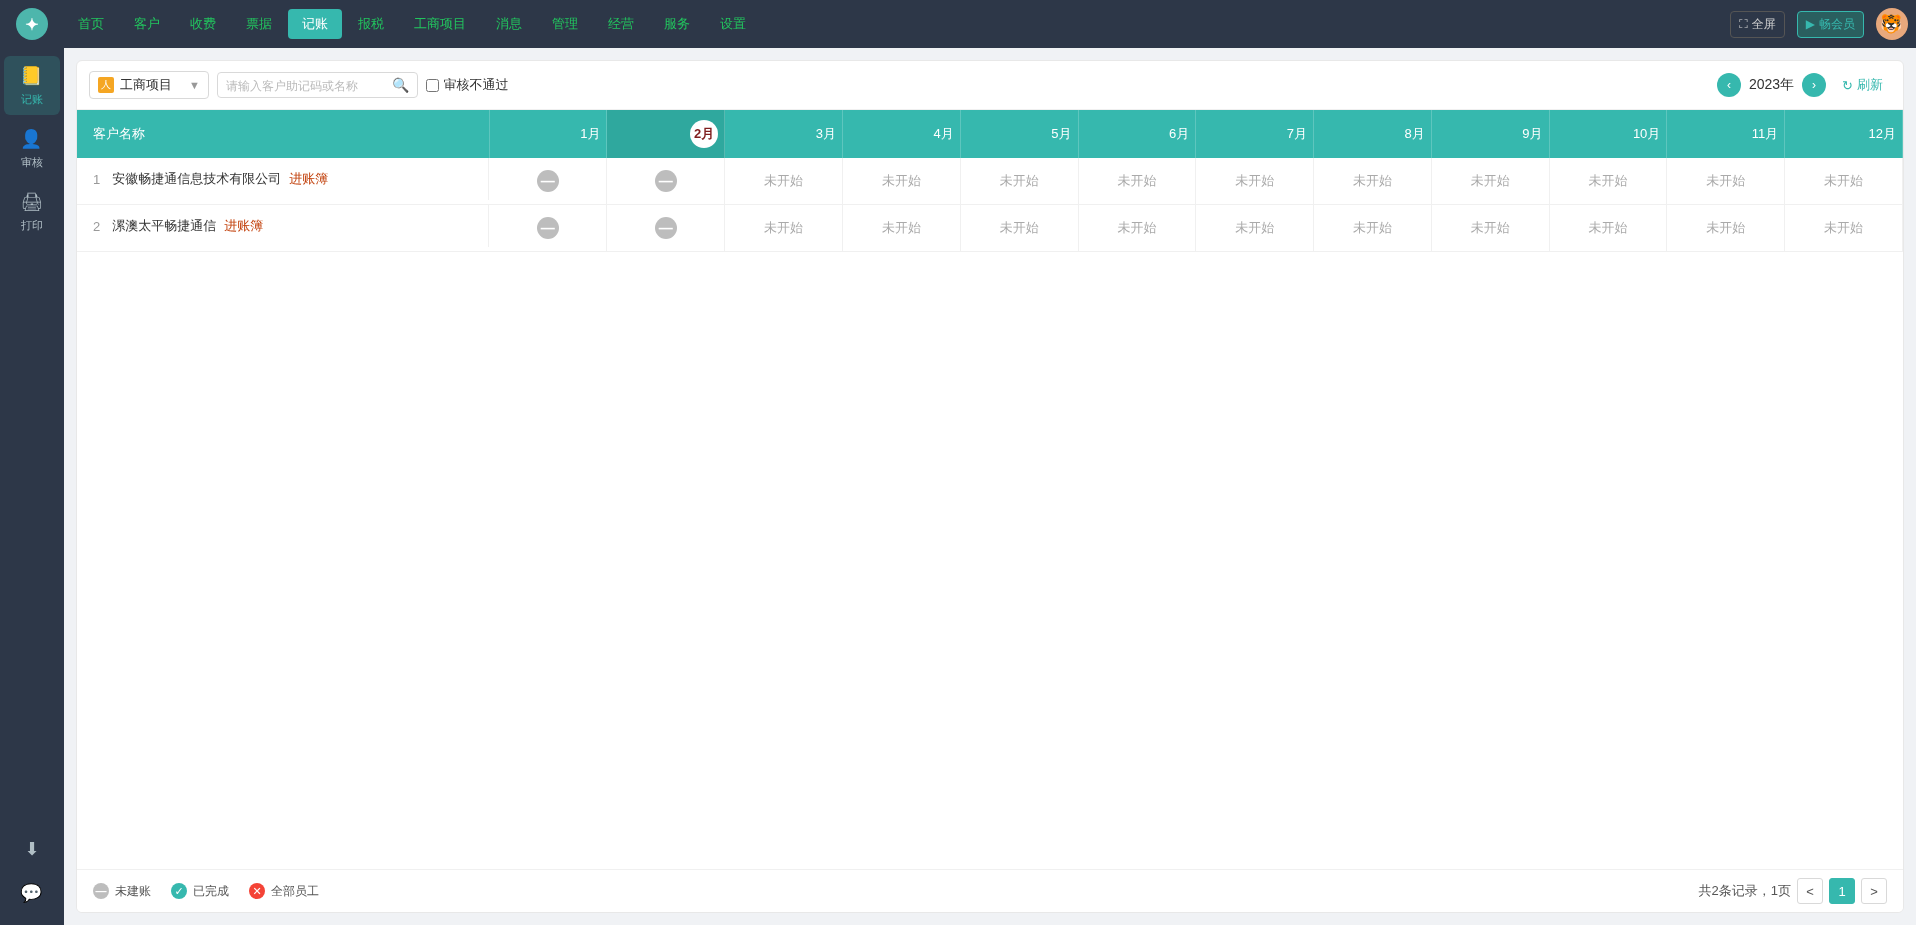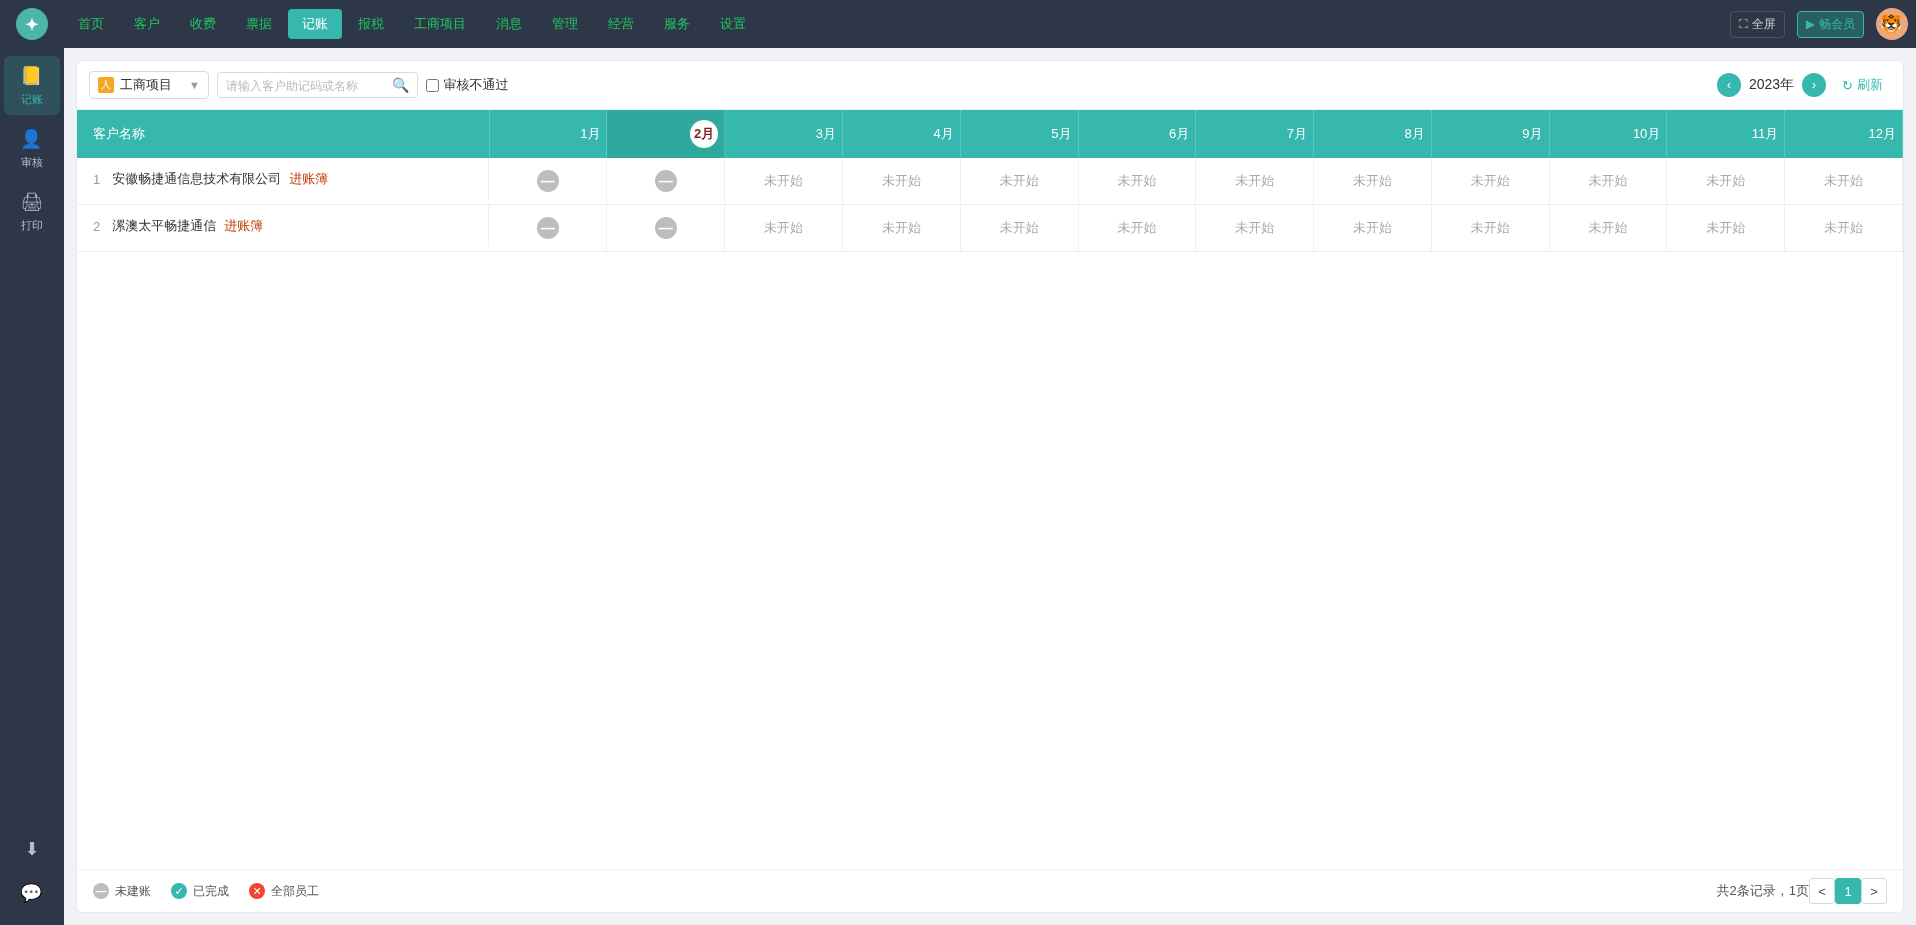--- a/index.html
+++ b/index.html
@@ -396,20 +396,21 @@
       display: flex;
       align-items: center;
       justify-content: center;
       color: white;
       font-size: 11px;
     }
     .pagination {
       margin-left: auto;
       display: flex;
       align-items: center;
+      gap: 6px;
       font-size: 13px;
       color: #555;
     }
     .page-btn {
       width: 26px;
       height: 26px;
       display: flex;
       align-items: center;
       justify-content: center;
       border: 1px solid #d9d9d9;

